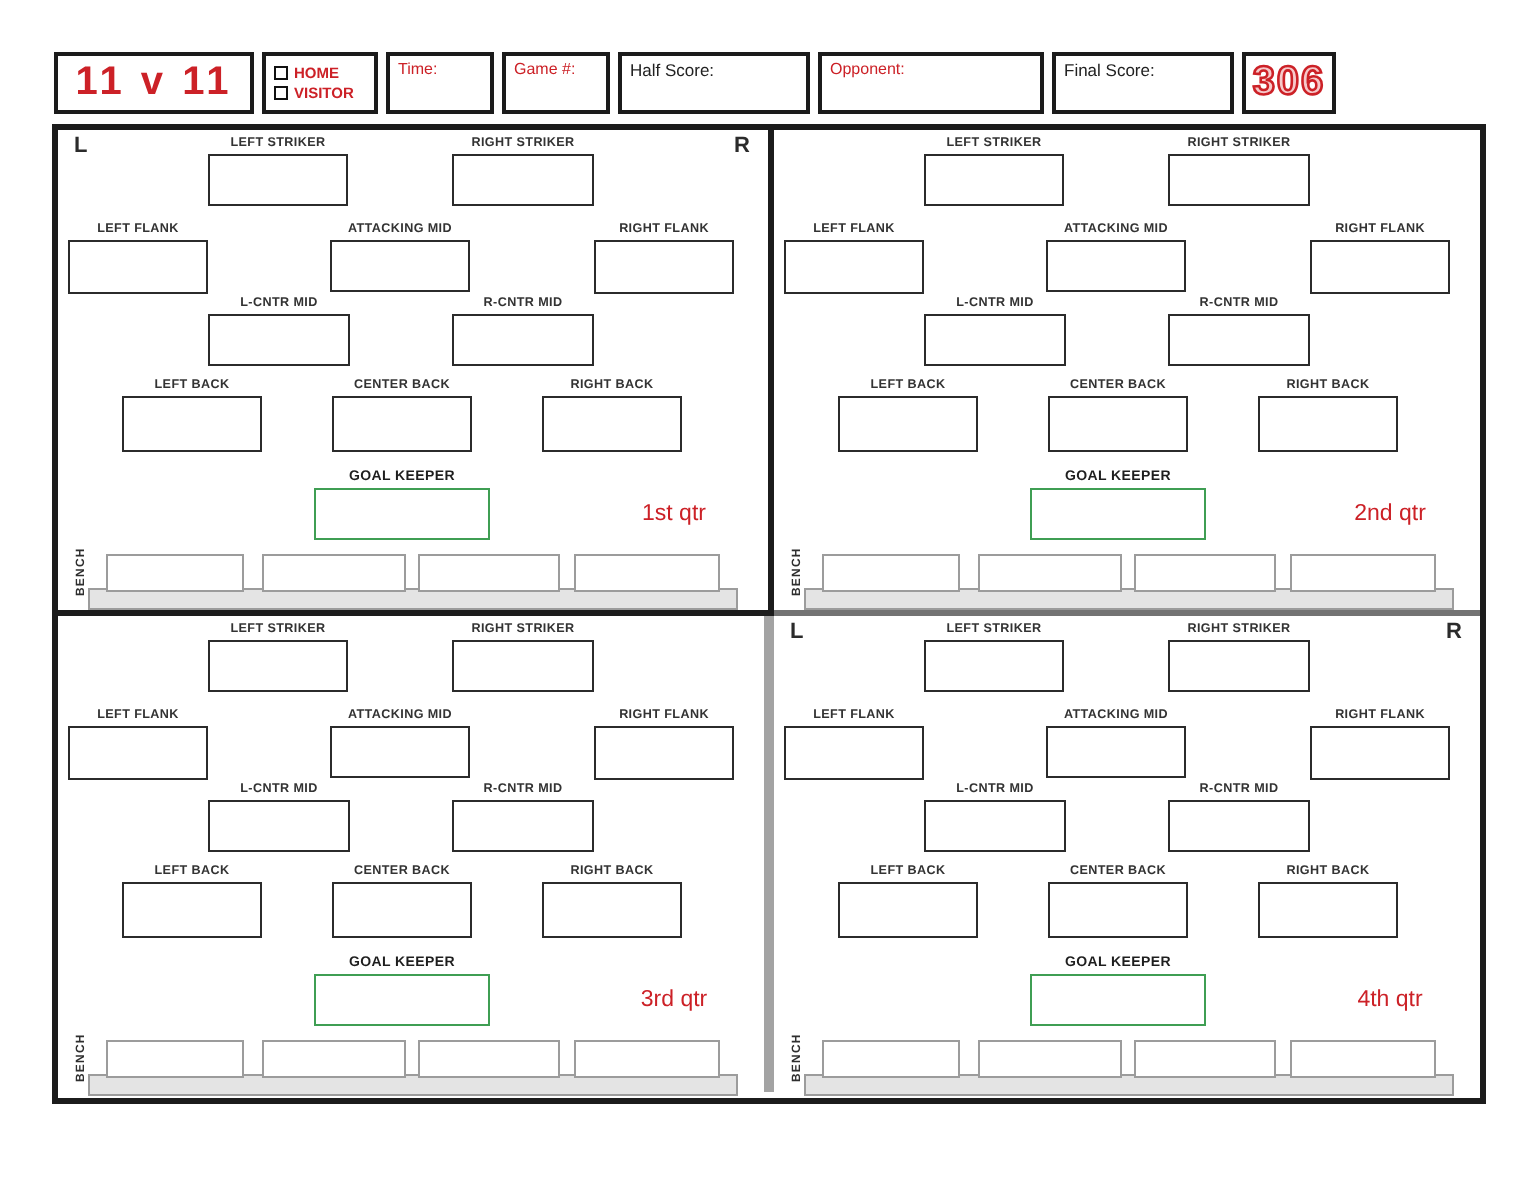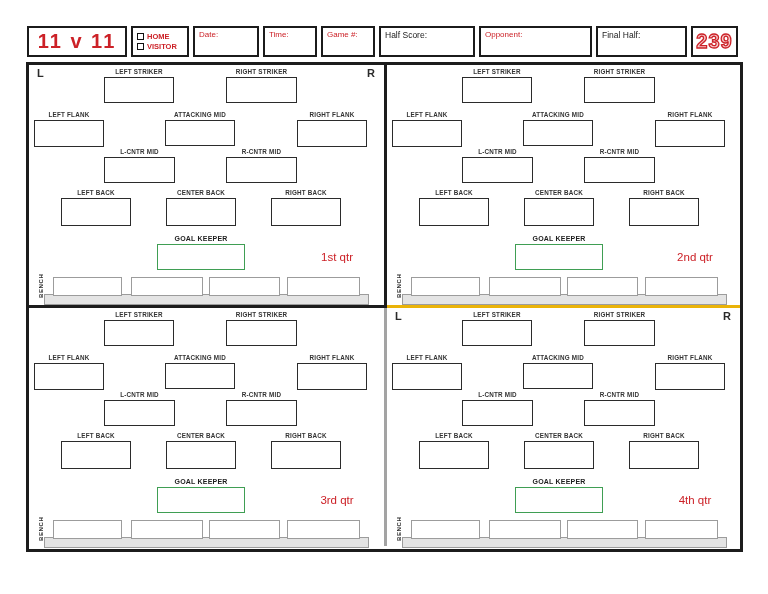--- a/index.html
+++ b/index.html
@@ -24,22 +24,22 @@
   .hc-code { width:47px; display:flex; align-items:center; justify-content:center; }
   .hc-code span { font-size:20px; font-weight:800; letter-spacing:1px;
                   color:#f6c9ca; -webkit-text-stroke:1.3px #cc2127; }
 
   
   #grid { position:absolute; left:26px; top:62px; width:717px; height:490px;
           border:3px solid #1c1c1c; display:grid;
           grid-template-columns:358px 353px; grid-template-rows:243px 238px; background:#fff; }
   .quad { position:relative; background:#fff; }
   .quad.q1 { border-right:3px solid #1c1c1c; border-bottom:3px solid #1c1c1c; }
-  .quad.q2 { border-bottom:3px solid #eab308; }
-  .quad.q3 { border-right:3px solid #a3a3a3; }
+  .quad.q2 { border-bottom:3px solid #737373; }
+  .quad.q3 { border-right:5px solid #a3a3a3; }
 
   .mark { position:absolute; font-weight:700; font-size:11px; color:#2b2b2b; }
   .lmark { left:8px; top:2px; } .rmark { right:9px; top:2px; }
 
   .slot { position:absolute; display:flex; flex-direction:column; align-items:center; --bw:70px; --bh:26px; }
   .plabel { font-size:6.3px; font-weight:600; color:#333; letter-spacing:.2px;
             white-space:nowrap; margin-bottom:2px; line-height:1; }
   .pbox { width:var(--bw); height:var(--bh); border:1.5px solid #2b2b2b; background:#fff; }
   .slot.keeper .plabel { font-weight:800; font-size:7px; color:#1e1e1e; }
   .slot.keeper .pbox { border-color:#3f9e53; }
@@ -83,40 +83,37 @@
     <div class="hcell hc-hv">
       <div class="hv-row">
         <span class="cbx"></span>
         <span>HOME</span>
       </div>
       <div class="hv-row">
         <span class="cbx"></span>
         <span>VISITOR</span>
       </div>
     </div>
-    <div class="hcell hc-date red">
-      <span class="flabel">Date:</span>
-    </div>
     <div class="hcell hc-time red">
       <span class="flabel">Time:</span>
     </div>
     <div class="hcell hc-game red">
       <span class="flabel">Game #:</span>
     </div>
     <div class="hcell hc-half black">
       <span class="flabel">Half Score:</span>
     </div>
     <div class="hcell hc-opp red">
       <span class="flabel">Opponent:</span>
     </div>
     <div class="hcell hc-final black">
-      <span class="flabel">Final Half:</span>
+      <span class="flabel">Final Score:</span>
     </div>
     <div class="hcell hc-code">
-      <span>239</span>
+      <span>306</span>
     </div>
   </div>
 
   <div id="grid">
       <div class="quad q1">
       <span class="mark lmark">L</span>
       <span class="mark rmark">R</span>
       <div class="slots">
           <div class="slot s-left-striker">
             <div class="plabel">LEFT STRIKER</div>

